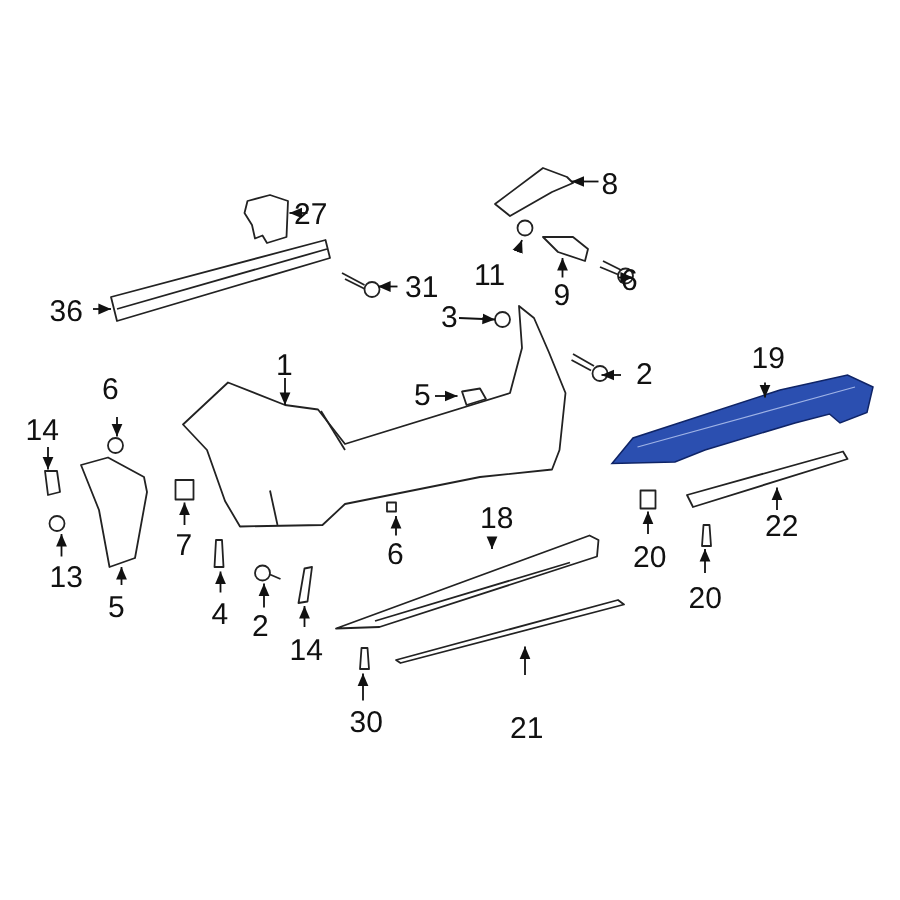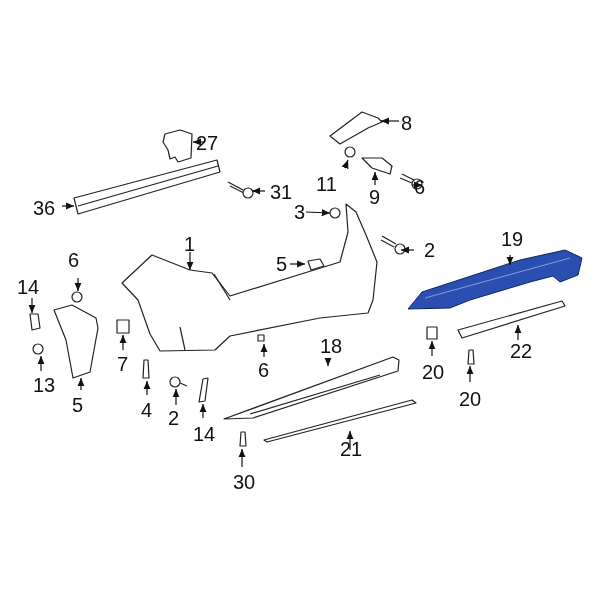--- a/index.html
+++ b/index.html
@@ -150,20 +150,20 @@
 <span class="lbl" style="left:316px;top:174px">11</span>
 <span class="lbl" style="left:72px;top:395px">5</span>
 <span class="lbl" style="left:33px;top:375px">13</span>
 <span class="lbl" style="left:17px;top:277px">14</span>
 <span class="lbl" style="left:68px;top:250px">6</span>
 <span class="lbl" style="left:193px;top:424px">14</span>
 <span class="lbl" style="left:168px;top:408px">2</span>
 <span class="lbl" style="left:320px;top:336px">18</span>
 <span class="lbl" style="left:501px;top:229px">19</span>
 <span class="lbl" style="left:233px;top:472px">30</span>
-<span class="lbl" style="left:340px;top:439px">21</span>
+<span class="lbl" style="left:340px;top:476px">21</span>
 <span class="lbl" style="left:510px;top:341px">22</span>
 <span class="lbl" style="left:459px;top:389px">20</span>
 <span class="lbl" style="left:422px;top:362px">20</span>
 <span class="lbl" style="left:33px;top:198px">36</span>
 <span class="lbl" style="left:270px;top:182px">31</span>
 <span class="lbl" style="left:196px;top:133px">27</span>
 </div>
 
 </body></html>

